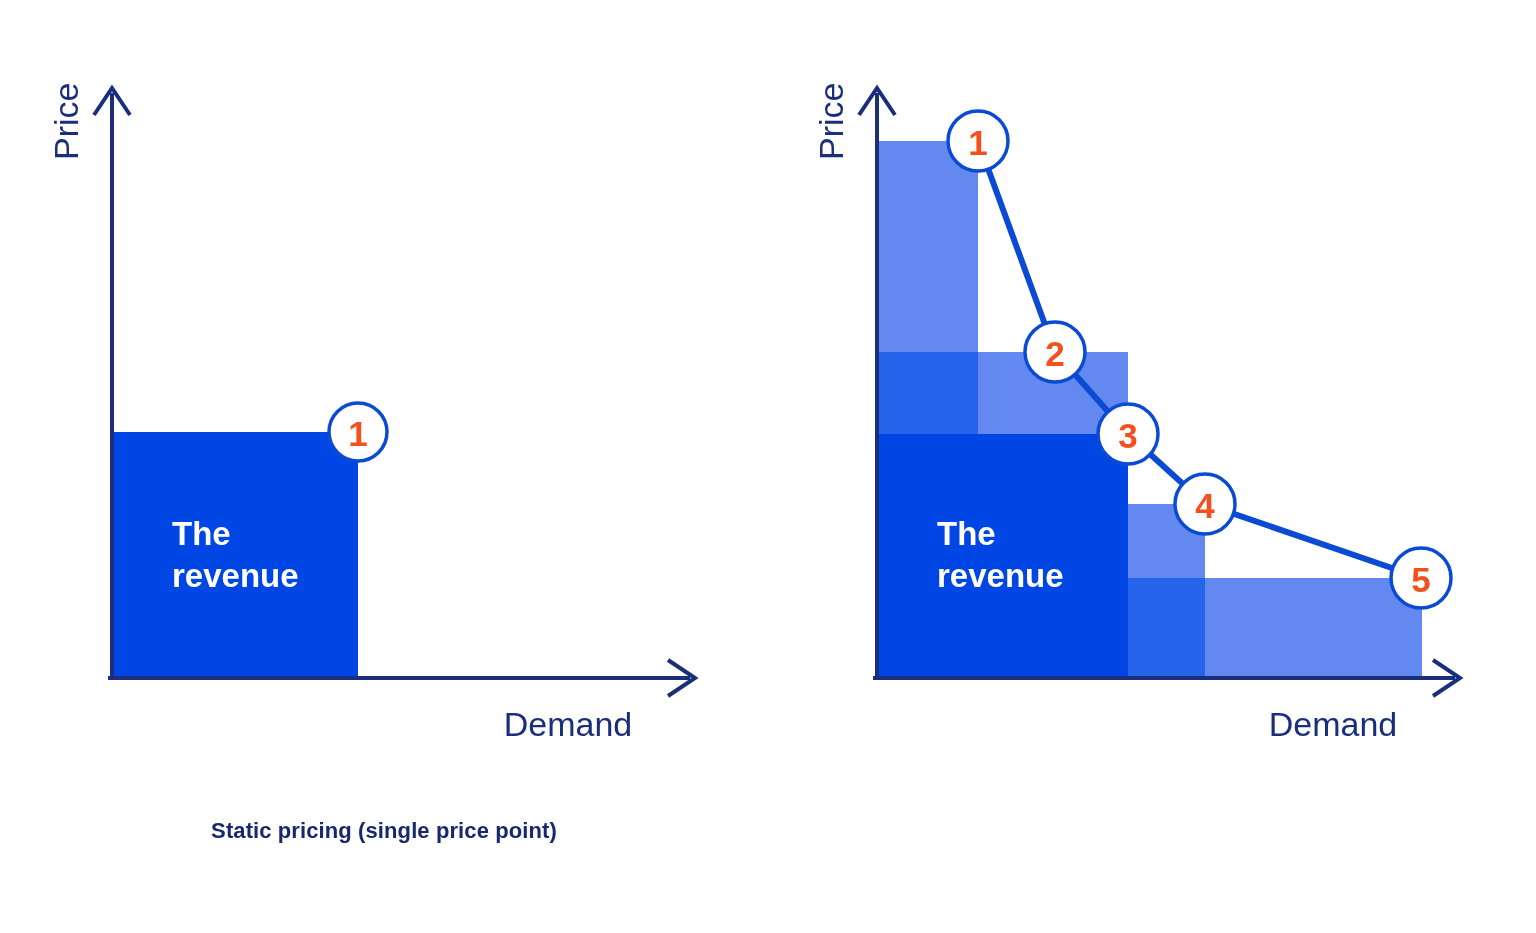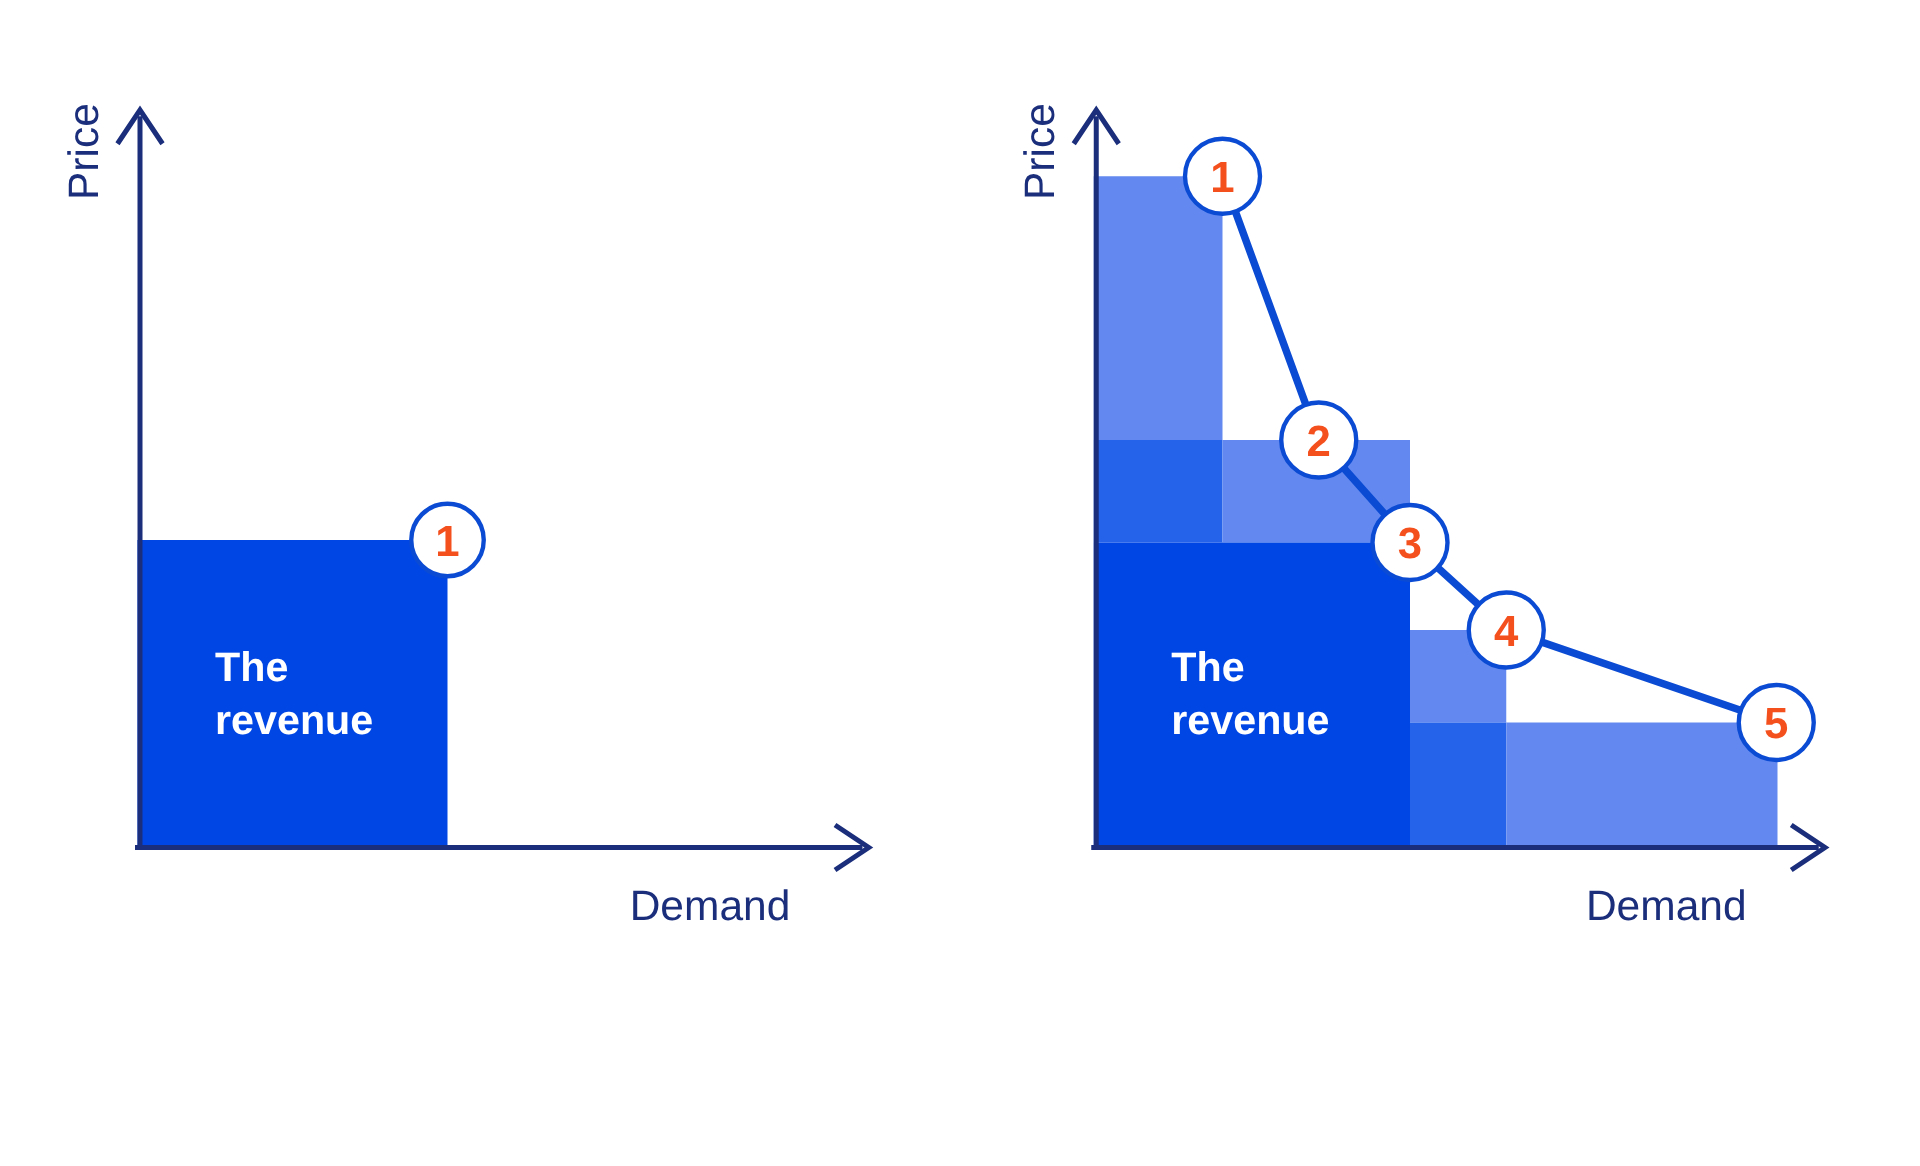--- a/index.html
+++ b/index.html
@@ -57,20 +57,21 @@
 
       <text class="axis-label" x="0" y="0" transform="translate(78,160) rotate(-90)">Price</text>
       <text class="axis-label" x="568" y="736" text-anchor="middle">Demand</text>
 
       <g>
         <circle class="badge-circle" cx="358" cy="432" r="29"></circle>
         <text class="badge-num" x="358" y="433">1</text>
       </g>
     </svg>
 
+    <div class="caption" id="caption-left">Static pricing (single price point)</div>
   </div>
 
   <div class="panel" id="panel-right">
     <svg width="768" height="800" viewBox="768 0 768 800">
 
       <rect x="875" y="141" width="103" height="211" fill="#6389F0"></rect>
       <rect x="875" y="352" width="103" height="82" fill="#2563EB"></rect>
       <rect x="978" y="352" width="150" height="82" fill="#6389F0"></rect>
       <rect x="875" y="434" width="253" height="244" fill="#0046E5"></rect>
       <rect x="1128" y="504" width="77" height="74" fill="#6389F0"></rect>

